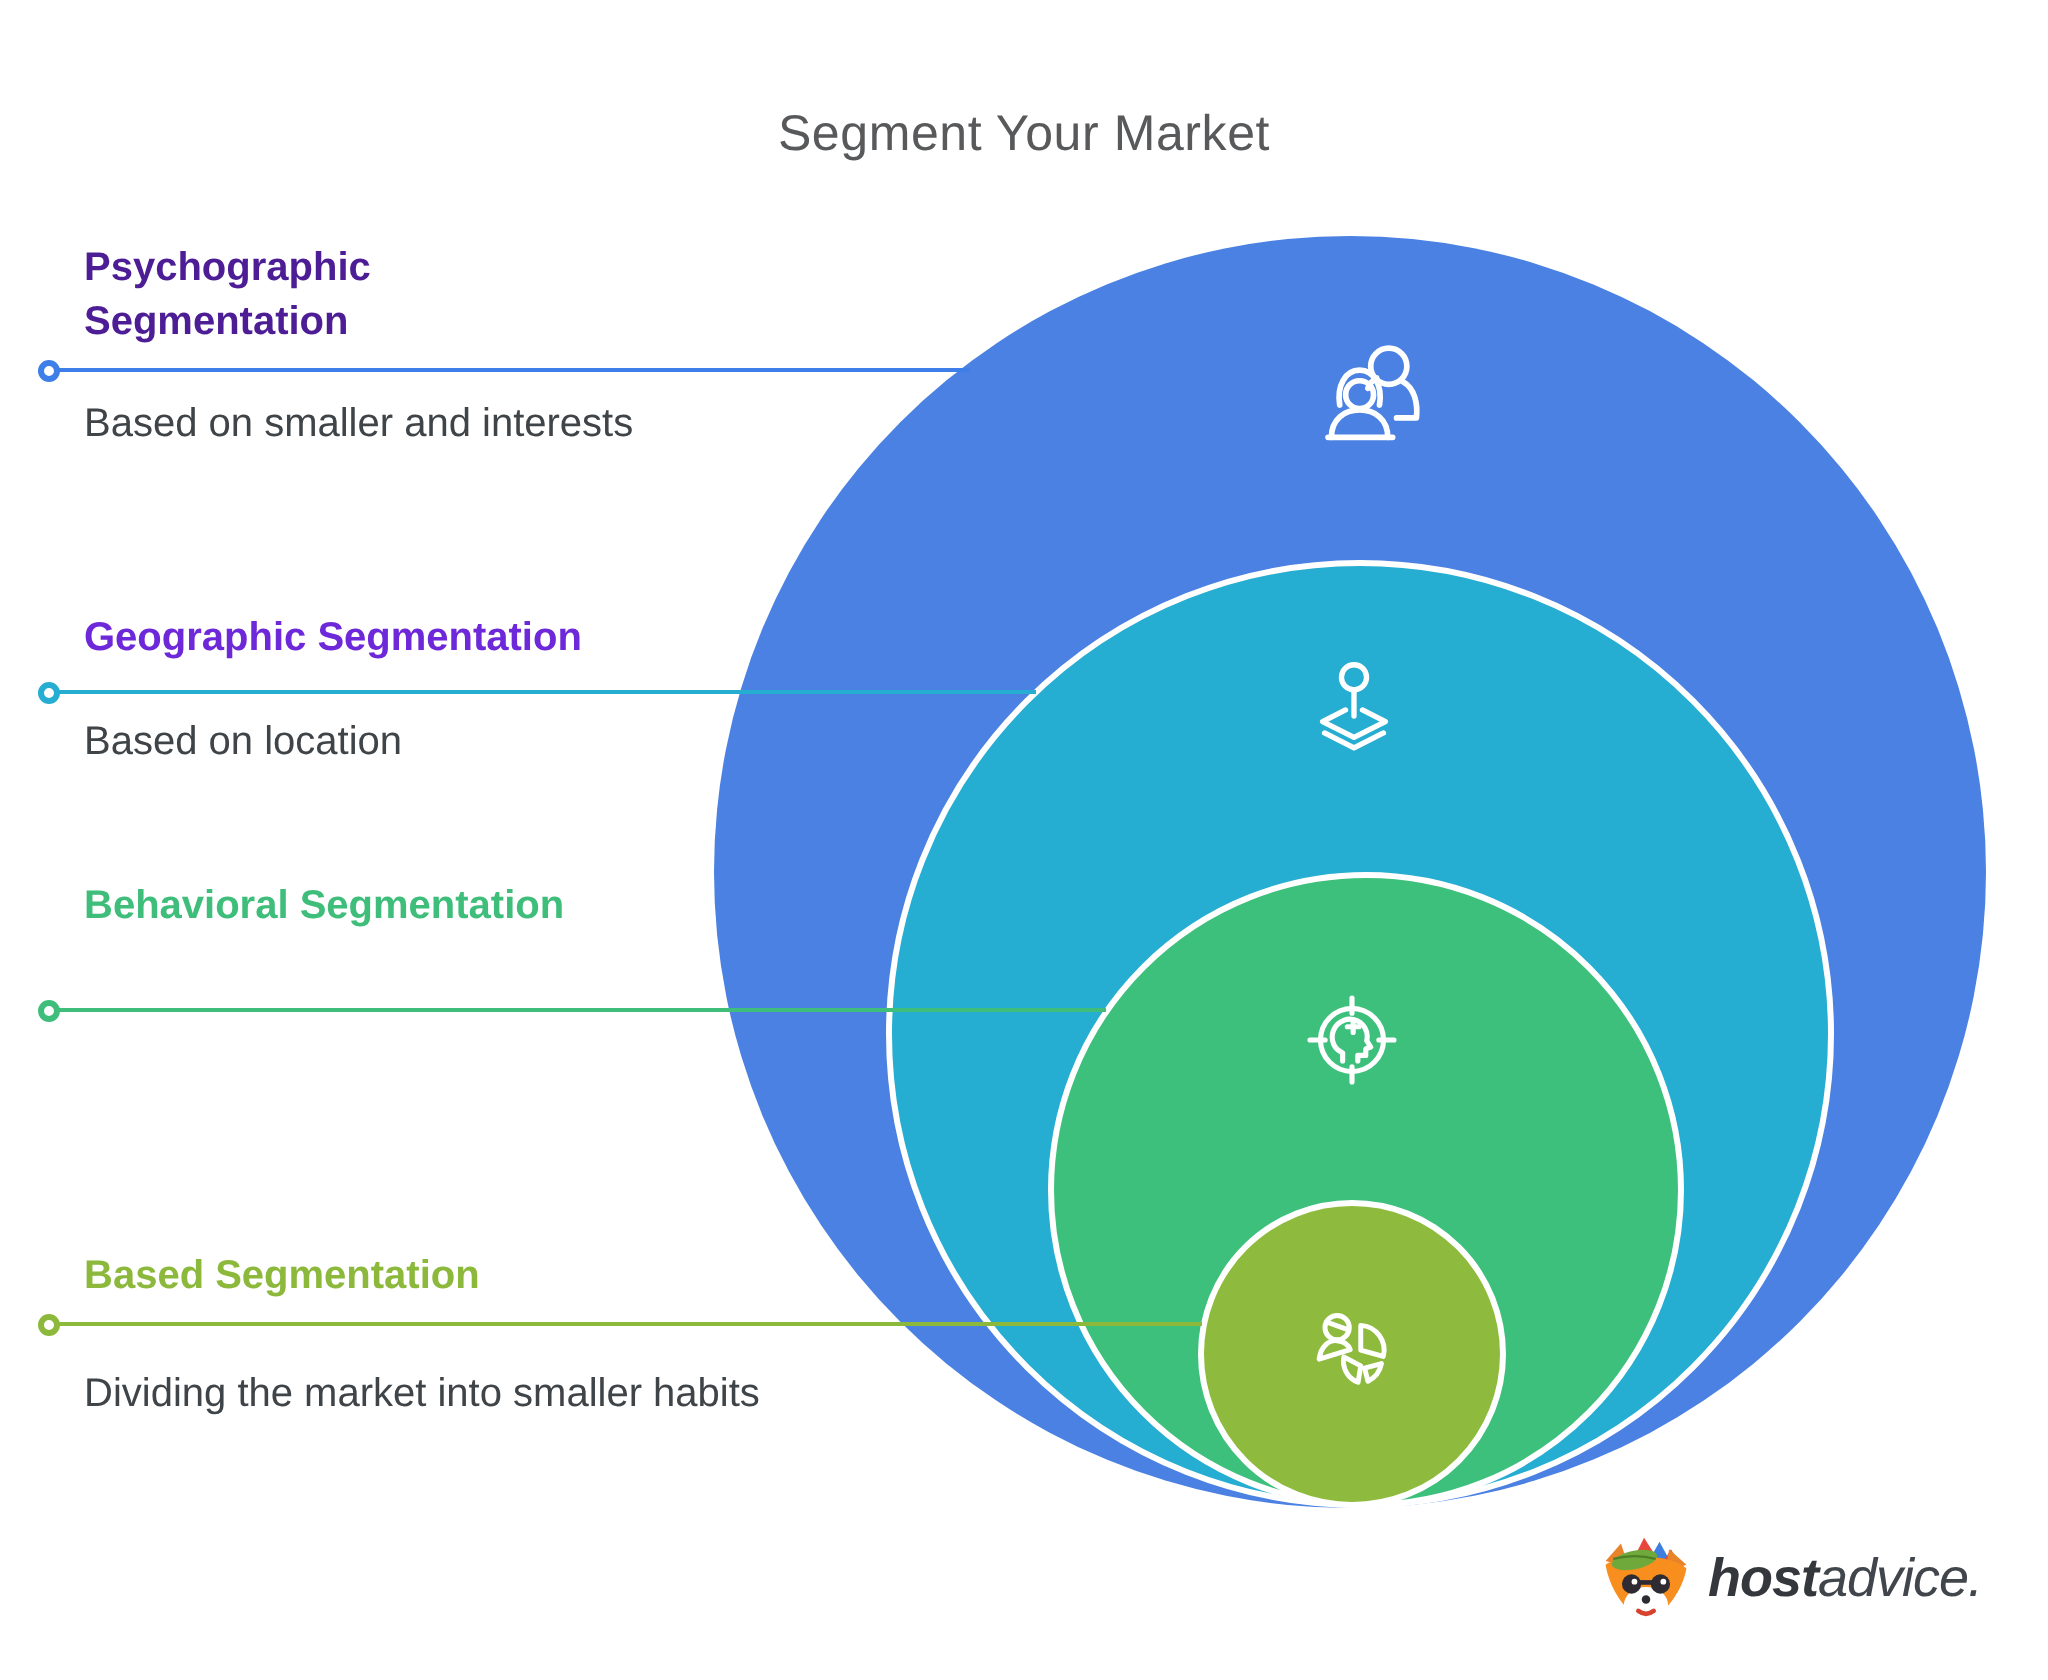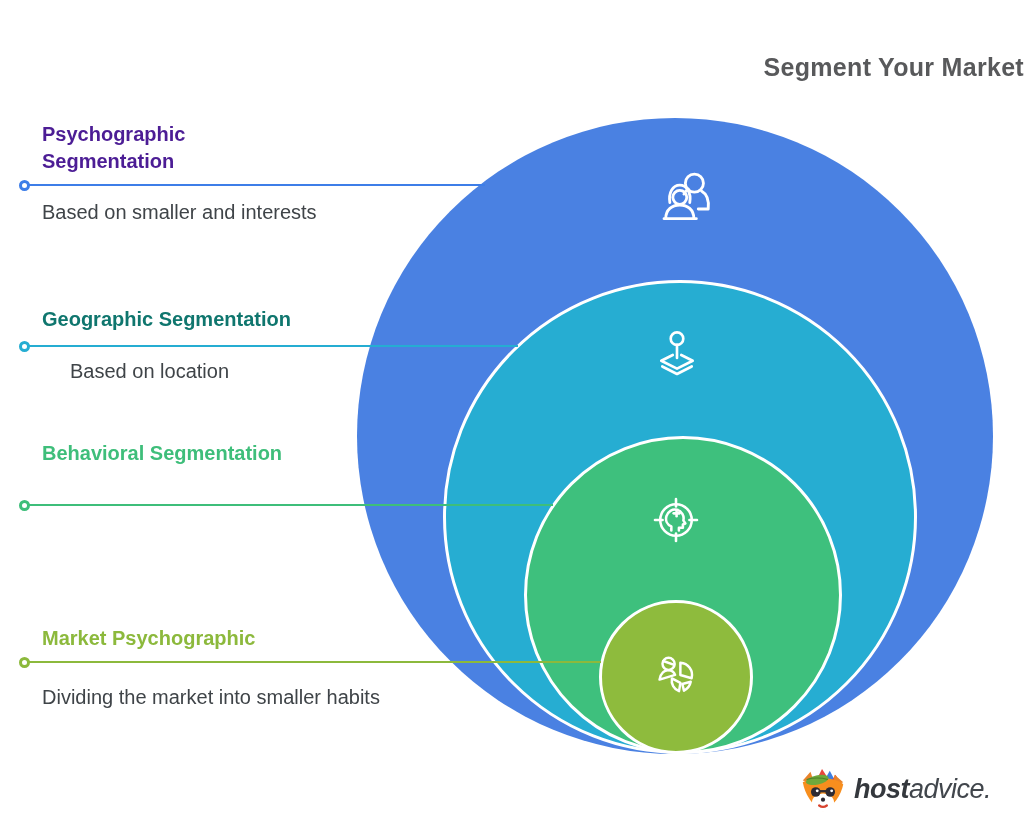--- a/index.html
+++ b/index.html
@@ -9,23 +9,23 @@
     width: 1024px;
     height: 840px;
     background: #ffffff;
     overflow: hidden;
     font-family: "Liberation Sans", sans-serif;
   }
   .title {
     position: absolute;
     top: 53px; left: 0;
     width: 100%;
-    text-align: right;
+    text-align: center;
     font-size: 25px;
-    font-weight: 700;
+    font-weight: 400;
     color: #58595B;
     letter-spacing: 0.3px;
   }
   .circle {
     position: absolute;
     border-radius: 50%;
   }
   .circle-blue  { left: 357px; top: 118px; width: 636px; height: 636px; z-index: 1; }
   .circle-teal  { left: 443px; top: 280px; width: 474px; height: 474px; z-index: 2; border: 3px solid #fff; }
   .circle-green { left: 524px; top: 436px; width: 318px; height: 318px; z-index: 3; border: 3px solid #fff; }
@@ -67,21 +67,21 @@
   .seg-desc {
     position: absolute;
     left: 42px;
     font-size: 20px;
     font-weight: 400;
     color: #3F4448;
     z-index: 6;
     white-space: nowrap;
   }
   .desc-1 { top: 201px; }
-  .desc-2 { top: 360px; margin-left: 28px; }
+  .desc-2 { top: 360px; }
   .desc-3 { top: 520px; }
   .desc-4 { top: 686px; }
   .seg-icon {
     position: absolute;
     z-index: 7;
   }
   .icon-1 { left: 654px; top: 167px; }
   .icon-2 { left: 648px; top: 325px; }
   .icon-3 { left: 648px; top: 490px; }
   .icon-4 { left: 650px; top: 650px; }
@@ -130,26 +130,26 @@
   <div class="conn-line line-4" style="background: rgb(140, 185, 60);"></div>
 
   <div class="conn-dot dot-1" style="border-color: rgb(61, 126, 232);"></div>
   <div class="conn-dot dot-2" style="border-color: rgb(37, 173, 210);"></div>
   <div class="conn-dot dot-3" style="border-color: rgb(62, 190, 122);"></div>
   <div class="conn-dot dot-4" style="border-color: rgb(140, 185, 60);"></div>
 
   <div class="seg-label label-1" style="color: #4c1d95;">Psychographic Segmentation</div>
   <div class="seg-desc desc-1">Based on smaller and interests</div>
 
-  <div class="seg-label label-2" style="color: #0f766e;">Geographic Segmentation</div>
+  <div class="seg-label label-2" style="color: #6d28d9;">Geographic Segmentation</div>
   <div class="seg-desc desc-2">Based on location</div>
 
   <div class="seg-label label-3" style="color: rgb(62, 190, 122);">Behavioral Segmentation</div>
 
-  <div class="seg-label label-4" style="color: rgb(140, 185, 60);">Market Psychographic</div>
+  <div class="seg-label label-4" style="color: rgb(140, 185, 60);">Based Segmentation</div>
   <div class="seg-desc desc-4">Dividing the market into smaller habits</div>
 
   <div class="seg-icon icon-1">
     <svg width="64" height="62" viewBox="0 0 48 48">
       <circle cx="30.5" cy="12.5" r="7"></circle>
       <path d="M36 18.5 c4.5 2.5 5.8 8.5 5.2 14 l-7.7 0"></path>
       <path d="M25.8 17 c-1.6 1 -2.8 2.4 -3.4 4"></path>
       <path d="M11.5 27.5 c-1.2 -7.5 2.2 -13.5 7.7 -13.5 s9 6 7.7 13.5"></path>
       <circle cx="19.2" cy="23.5" r="5.4"></circle>
       <path d="M8.3 40 c0 -7 5 -10.6 10.9 -10.6 s10.9 3.6 10.9 10.6"></path>

